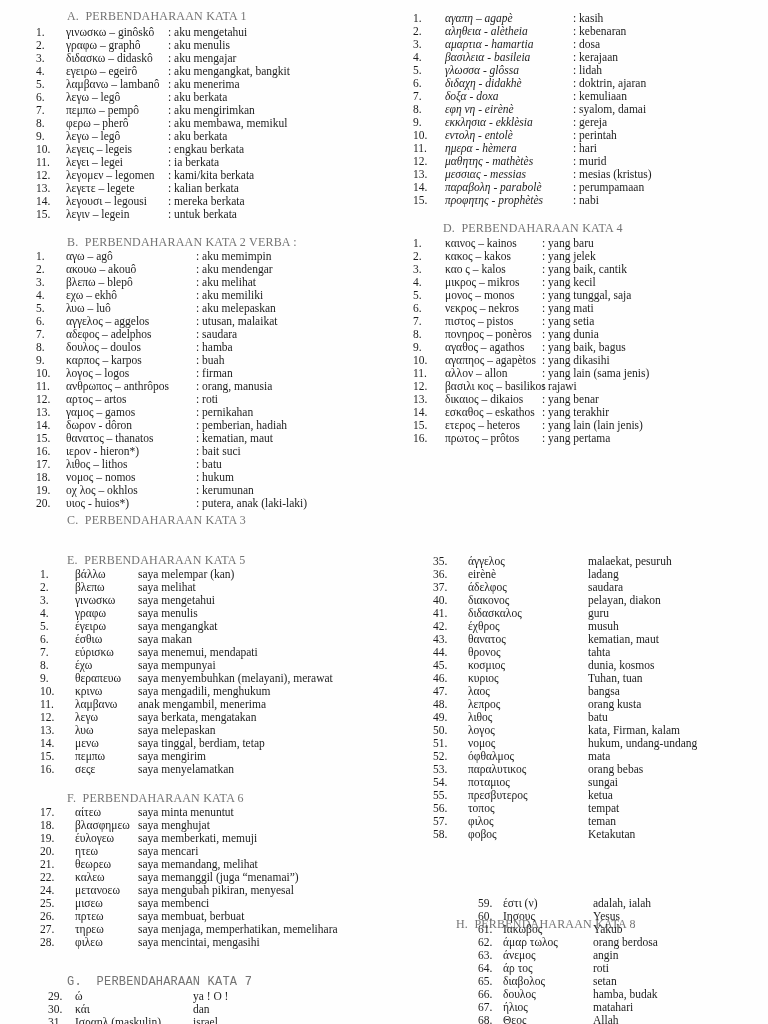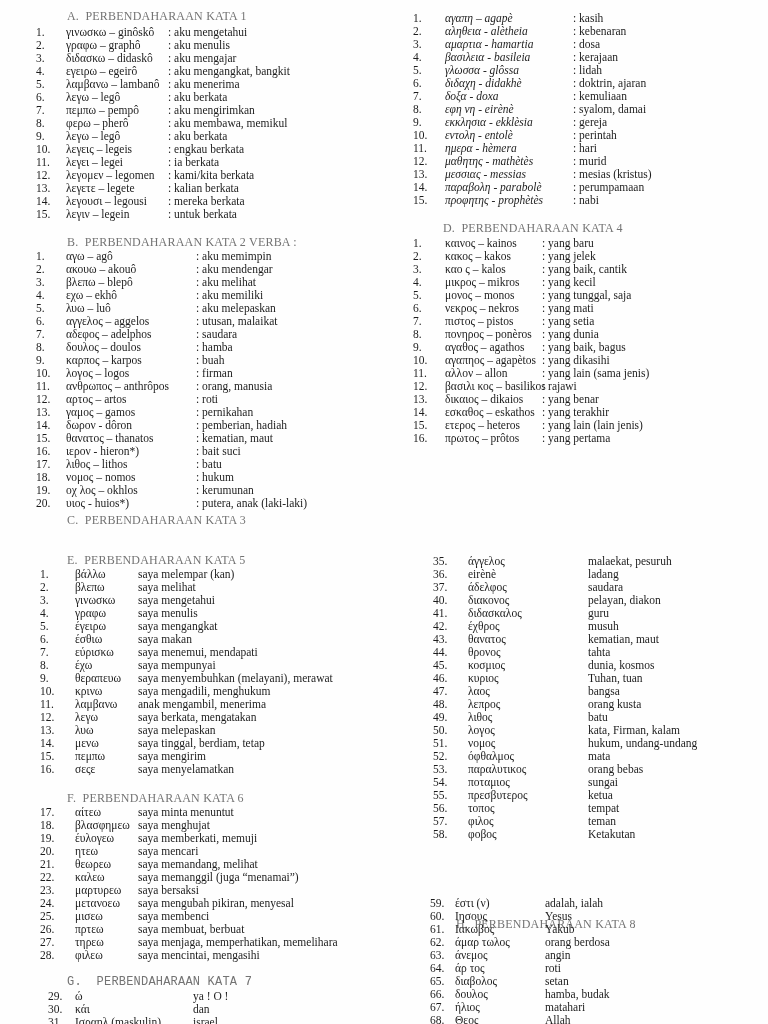--- a/index.html
+++ b/index.html
@@ -59,21 +59,21 @@
 
   .sec-rtop .c-no   { width: 32px; }
   .sec-rtop .c-term { width: 128px; font-style: italic; }
 
   .sec-d .c-no   { width: 32px; }
   .sec-d .c-term { width: 97px; }
 
   .sec-l35 .c-no   { width: 35px; }
   .sec-l35 .c-term { width: 120px; }
 
-  .sec-h .c-no   { width: 25px; }
+  .sec-h .c-no   { width: 25px; margin-left: 48px; }
   .sec-h .c-term { width: 90px; }
 
   
   #a-header  { top: 9px;   left: 67px; }
   #a-rows    { top: 26px;  left: 36px; }
   #b-header  { top: 235px; left: 67px; }
   #b-rows    { top: 250px; left: 36px; }
   #c-header  { top: 513px; left: 67px; }
   #e-header  { top: 553px; left: 67px; }
   #e-rows    { top: 568px; left: 40px; }
@@ -389,25 +389,20 @@
         <span class="c-no">21.</span>
         <span class="c-term">θεωρεω</span>
         <span class="c-meaning">saya memandang, melihat</span>
       </div>
       <div class="row">
         <span class="c-no">22.</span>
         <span class="c-term">καλεω</span>
         <span class="c-meaning">saya memanggil (juga “menamai”)</span>
       </div>
       <div class="row">
-        <span class="c-no">23.</span>
-        <span class="c-term">μαρτυρεω</span>
-        <span class="c-meaning">saya bersaksi</span>
-      </div>
-      <div class="row">
         <span class="c-no">24.</span>
         <span class="c-term">μετανοεω</span>
         <span class="c-meaning">saya mengubah pikiran, menyesal</span>
       </div>
       <div class="row">
         <span class="c-no">25.</span>
         <span class="c-term">μισεω</span>
         <span class="c-meaning">saya membenci</span>
       </div>
       <div class="row">

